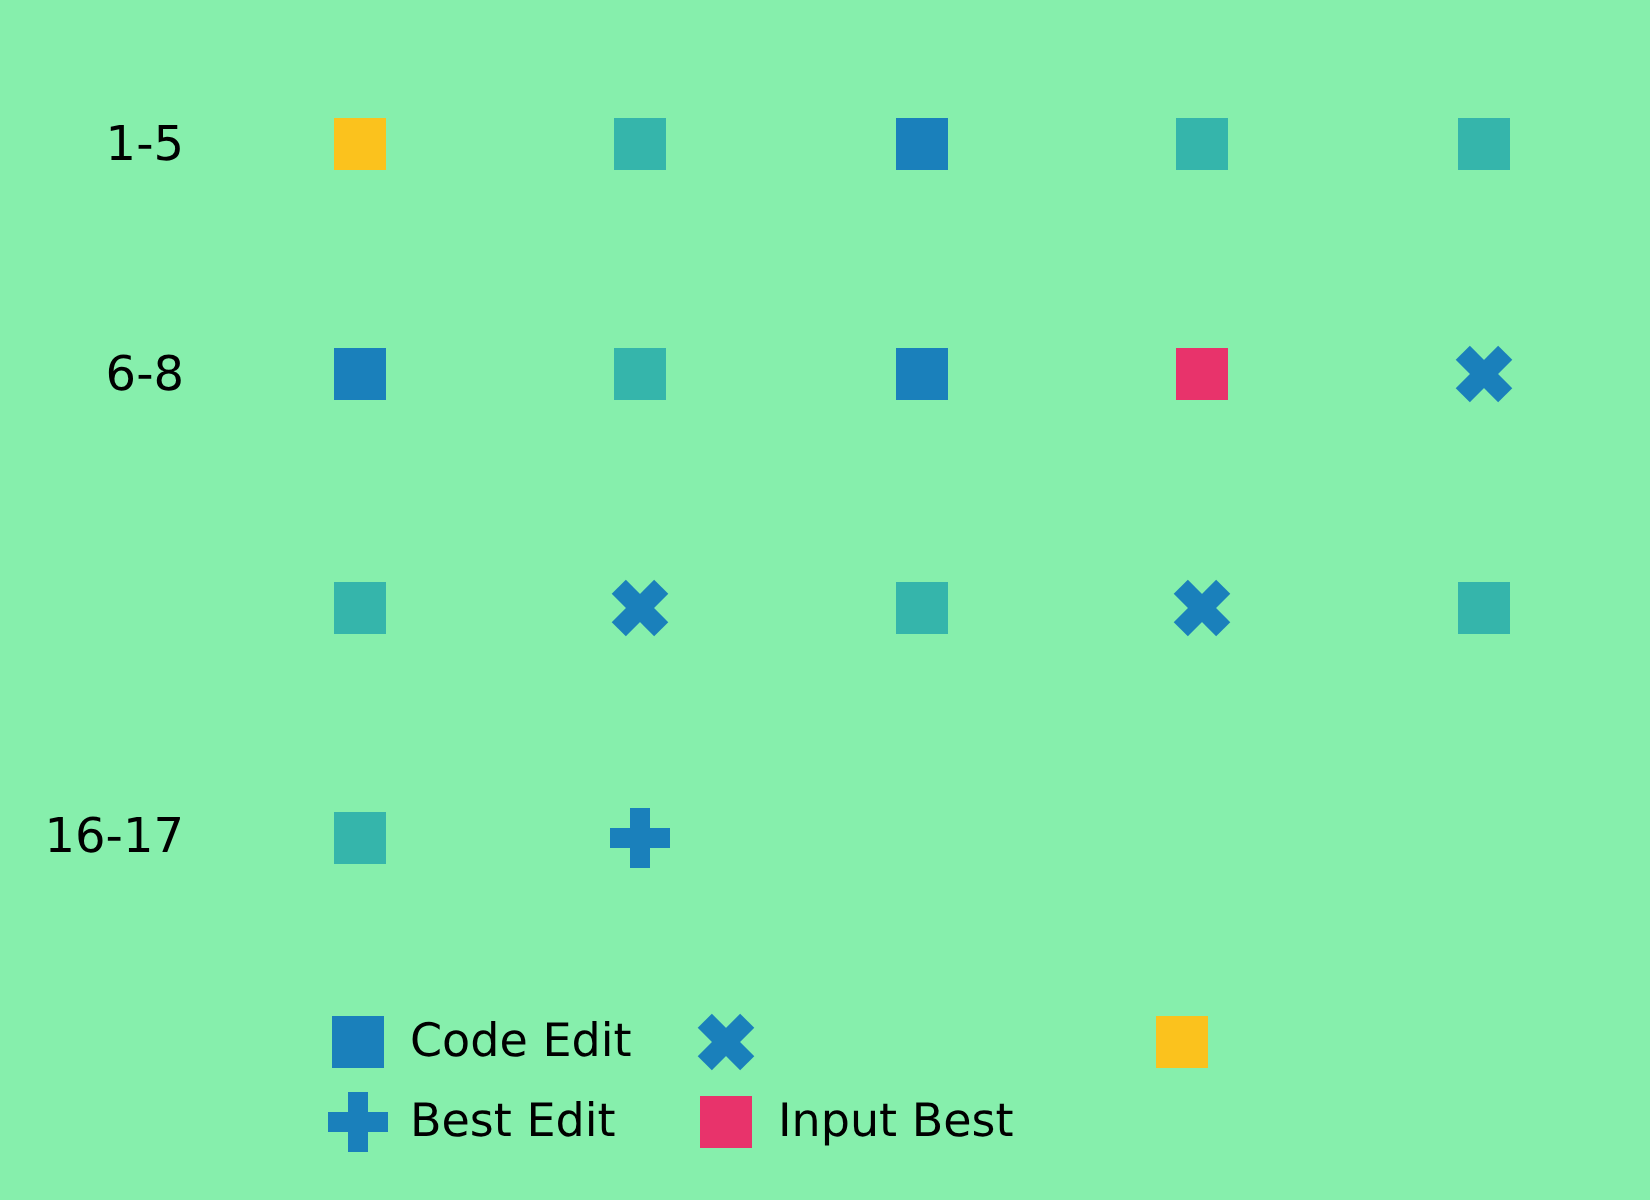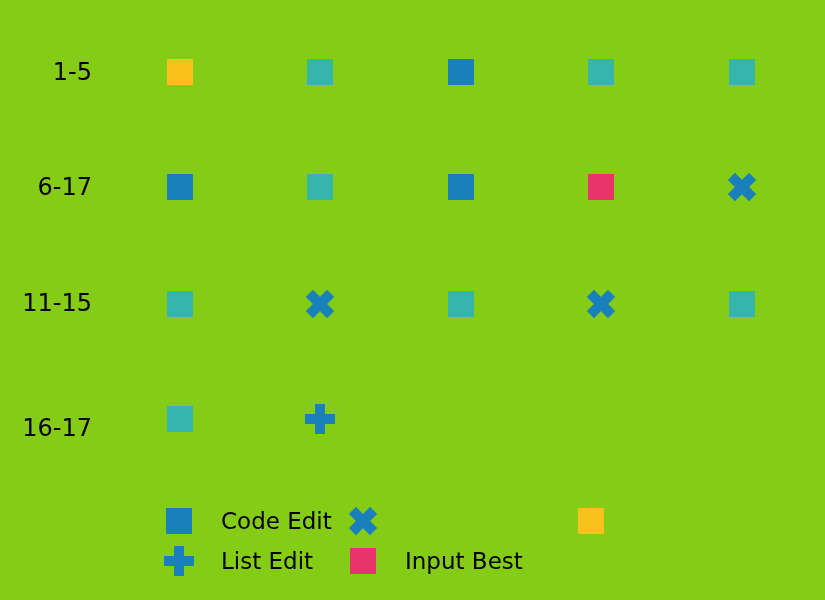--- a/index.html
+++ b/index.html
@@ -1,44 +1,43 @@
 <!DOCTYPE html>
 <html><head>
 <meta charset="utf-8">
 <style>
   html,body{margin:0;padding:0;background:#ffffff;}
   body{width:825px;height:600px;font-family:"DejaVu Sans","Liberation Sans",sans-serif;color:#000;}
-  .canvas{position:relative;width:825px;height:600px;background:#84cc16;overflow:hidden;}
+  .canvas{position:relative;width:825px;height:600px;background:#86efac;overflow:hidden;}
   .row-label{
     position:absolute;left:0;width:92px;text-align:right;
     font-size:24px;line-height:1;transform:translateY(-50%);
     white-space:nowrap;color:#000;
   }
   .marker-pos{
     position:absolute;transform:translate(-50%,-50%);
     display:flex;align-items:center;justify-content:center;
   }
   .legend{
     position:absolute;left:163px;top:501px;
     display:grid;grid-template-columns:184px 228px 250px;grid-auto-rows:40px;
   }
-  .legend-item{display:flex;align-items:center;gap:26px;}
+  .legend-item{display:flex;align-items:center;gap:10px;}
   .lm{width:32px;height:32px;flex:0 0 32px;display:flex;align-items:center;justify-content:center;}
   .legend-label{font-size:23px;line-height:1;white-space:nowrap;color:#000;}
   svg{display:block;}
 </style>
 </head>
 <body>
 
 <div class="canvas">
 
   <div class="row-label" style="top:72px">1-5</div>
-  <div class="row-label" style="top:187px">6-17</div>
-  <div class="row-label" style="top:303px">11-15</div>
-  <div class="row-label" style="top:428px">16-17</div>
+  <div class="row-label" style="top:187px">6-8</div>
+  <div class="row-label" style="top:418px">16-17</div>
 
   <div id="markers">
       <div class="marker-pos" style="left: 179.5px; top: 72px;">
         <div style="width: 26px; height: 26px; background: rgb(251, 194, 29);"></div>
       </div>
       <div class="marker-pos" style="left: 320px; top: 72px;">
         <div style="width: 26px; height: 26px; background: rgb(53, 181, 171);"></div>
       </div>
       <div class="marker-pos" style="left: 460.5px; top: 72px;">
         <div style="width: 26px; height: 26px; background: rgb(26, 128, 187);"></div>
@@ -131,21 +130,21 @@
     </div>
     <div class="legend-item">
       <span class="lm">
           <svg viewBox="0 0 32 32" width="32" height="32">
             <g>
               <rect x="1" y="11" width="30" height="10" fill="#1A80BB"></rect>
               <rect x="11" y="1" width="10" height="30" fill="#1A80BB"></rect>
             </g>
           </svg>
         </span>
-      <span class="legend-label">List Edit</span>
+      <span class="legend-label">Best Edit</span>
     </div>
     <div class="legend-item">
       <span class="lm">
           <div style="width: 26px; height: 26px; background: rgb(232, 51, 107);"></div>
         </span>
       <span class="legend-label">Input Best</span>
     </div>
   </div>
 
 </div>

